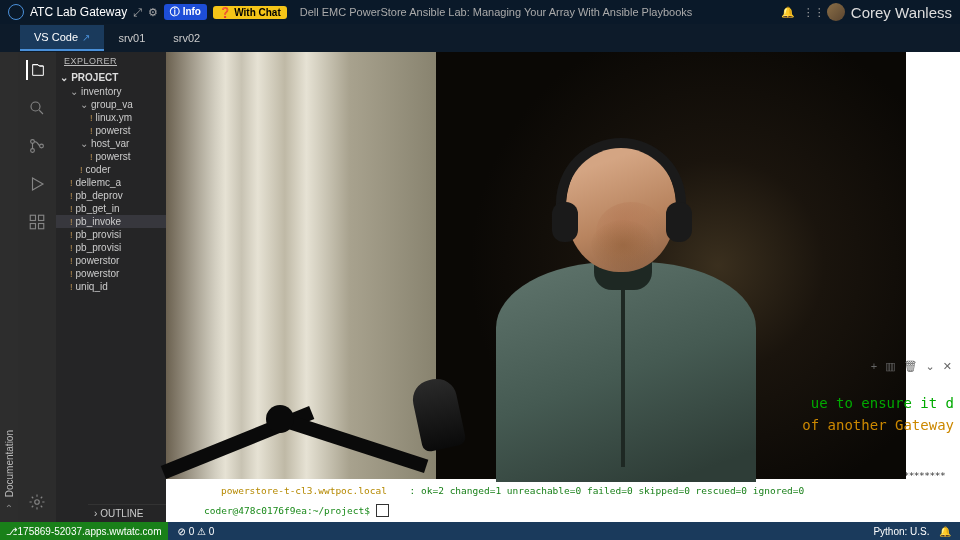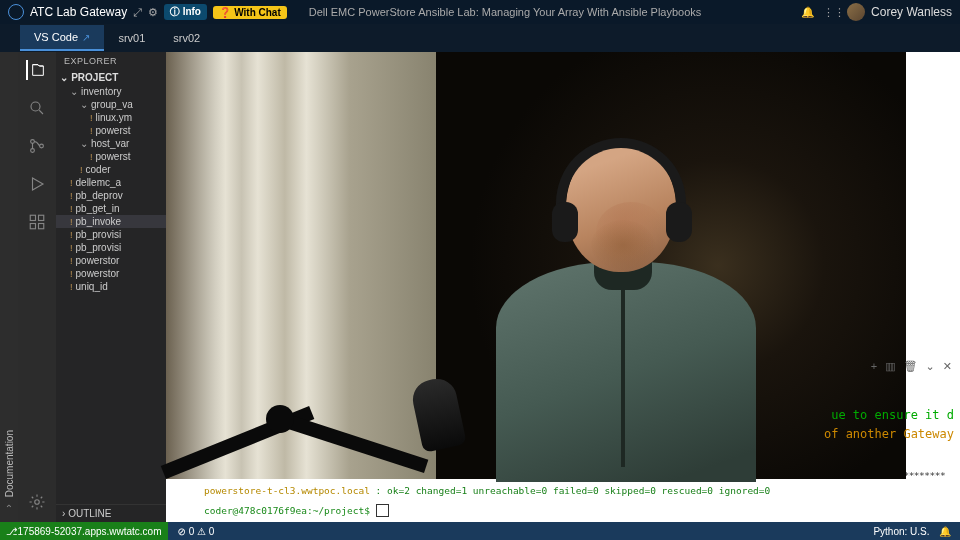--- a/index.html
+++ b/index.html
@@ -2,58 +2,58 @@
 <html><head>
 <meta charset="utf-8">
 <style>
 * { margin: 0; padding: 0; box-sizing: border-box; }
 body { font-family: -apple-system, "Segoe UI", sans-serif; background: #1e1e1e; width: 960px; height: 540px; overflow: hidden; font-size: 11px; color: #ccc; }
 
 .topbar { height: 24px; background: #0a1929; display: flex; align-items: center; padding: 0 8px; gap: 6px; }
 .topbar .logo { width: 16px; height: 16px; border: 1px solid #4a90d9; border-radius: 50%; }
 .topbar .title { color: #fff; font-size: 12px; font-weight: 500; }
 .badge { padding: 1px 6px; border-radius: 3px; font-size: 10px; font-weight: 600; }
-.badge-info { background: #0c4a6e; color: #fff; }
+.badge-info { background: #1d4ed8; color: #fff; }
 .badge-chat { background: #f5c518; color: #000; }
 .gear-ico { color: #aaa; font-size: 11px; }
-.subtitle { color: #aaa; font-size: 11px; margin-left: 16px; white-space: nowrap; overflow: hidden; }
+.subtitle { color: #aaa; font-size: 11px; margin-left: 7px; white-space: nowrap; overflow: hidden; }
 .topbar .spacer { flex: 1; }
 .top-icon { color: #aaa; width: 18px; text-align: center; }
 .avatar { width: 18px; height: 18px; border-radius: 50%; background: linear-gradient(135deg,#8b6f47,#5a4530); }
-.username { color: #ddd; font-size: 12px; }
+.username { color: #ddd; font-size: 15px; }
 
 .tabbar { height: 28px; background: #0d1b2a; display: flex; align-items: center; padding-left: 20px; gap: 0; }
 .tab { padding: 6px 14px; color: #ccc; font-size: 11px; cursor: pointer; }
 .tab.active { background: #1a3a5c; border-bottom: 2px solid #4a90d9; color: #fff; }
 .tab .ext { color: #4a90d9; margin-left: 4px; font-size: 10px; }
 
 .main { display: flex; height: calc(540px - 24px - 28px - 18px); background: #1e1e1e; }
 
 .docbar { width: 18px; background: #2d2d2d; display: flex; flex-direction: column-reverse; align-items: center; padding-bottom: 8px; }
 .docbar .label { writing-mode: vertical-lr; transform: rotate(180deg); color: #bbb; font-size: 10px; padding-top: 6px; }
 .docbar .arrow { color: #888; font-size: 10px; }
 
 .activitybar { width: 38px; background: #2c2c2c; display: flex; flex-direction: column; align-items: center; padding-top: 8px; gap: 18px; }
 .act-icon { width: 20px; height: 20px; color: #858585; display: flex; align-items: center; justify-content: center; }
 .act-icon.active { color: #fff; border-left: 2px solid #fff; margin-left: -2px; padding-left: 2px; }
 .act-icon svg { width: 18px; height: 18px; fill: currentColor; }
 .activitybar .bottom { margin-top: auto; margin-bottom: 10px; }
 
 .sidebar { width: 110px; background: #252526; display: flex; flex-direction: column; overflow: hidden; }
-.sidebar .hdr { font-size: 9px; color: #bbb; padding: 4px 8px; letter-spacing: 0.5px; }
+.sidebar .hdr { font-size: 9px; color: #bbb; padding: 4px 8px; letter-spacing: 0.5px; text-decoration: underline; }
 .sidebar .section { font-size: 10px; color: #ddd; padding: 2px 4px; font-weight: 600; }
 .tree { font-size: 10px; color: #ccc; }
 .tree .item { padding: 1px 0 1px 6px; white-space: nowrap; overflow: hidden; display: flex; align-items: center; gap: 3px; }
 .tree .item.sel { background: #37373d; }
 .tree .chev { width: 8px; display: inline-block; color: #aaa; }
 .tree .ico { color: #c09553; font-size: 9px; }
 .tree .ind1 { padding-left: 14px; }
 .tree .ind2 { padding-left: 24px; }
 .tree .ind3 { padding-left: 34px; }
-.sidebar .outline { margin-top: auto; font-size: 10px; color: #ccc; padding: 3px 6px; border-top: 1px solid #333; }
+.sidebar .outline { margin-top: auto; font-size: 10px; color: #ccc; padding: 3px 6px; border-top: 1px solid #333; margin-left: 32px; }
 
 .editor { flex: 1; background: #fff; display: flex; flex-direction: column; position: relative; }
 .video { position: absolute; left: 0; top: 0; width: 740px; height: 427px; background: #000; }
 .curtain { position: absolute; left:0; top:0; width: 270px; height: 100%; background: linear-gradient(90deg, #6b6150 0%, #d1cdbf 18%, #e6e2d4 22%, #c8c3b3 28%, #e6e2d4 34%, #bfb9a6 44%, #e6e2d4 52%, #a8a28e 68%, #88836f 100%); }
 .darkroom { position:absolute; left:270px; top:0; right:0; bottom:0; background: radial-gradient(circle at 60% 50%, #3a2f1e 0%, #1a140d 30%, #0a0805 70%); }
 .person { position:absolute; left:330px; top:80px; width:240px; height:340px; }
 .head { position:absolute; left:70px; top:10px; width:110px; height:130px; background: linear-gradient(160deg,#d4a583 20%,#b8845f 60%,#8a5f42 100%); border-radius: 50% 50% 48% 48%; }
 .face-shadow { position:absolute; left:30px; top:60px; width:70px; height:60px; background: radial-gradient(ellipse at 40% 30%, rgba(180,120,85,0.6), transparent 70%); border-radius:50%; }
 .beard { position:absolute; left:25px; top:78px; width:64px; height:50px; background: radial-gradient(ellipse, rgba(139,90,50,0.5), transparent 75%); border-radius: 50%; }
 .headphones { position:absolute; left:60px; top:6px; width:130px; height:90px; border: 10px solid #1a1a1a; border-bottom: none; border-radius: 70px 70px 0 0; }
@@ -62,26 +62,26 @@
 .body { position:absolute; left:0px; top:130px; width:260px; height:220px; background: linear-gradient(160deg,#5b7068 10%,#455a52 50%,#2e3d37 90%); border-radius: 45% 45% 0 0 / 30% 30% 0 0; }
 .zipper { position:absolute; left:125px; top:135px; width:4px; height:200px; background:#1e2823; }
 .collar { position:absolute; left:98px; top:128px; width:58px; height:30px; background:#1e2823; border-radius: 0 0 18px 18px; }
 .mic-arm { position:absolute; left:0px; bottom:0px; width:310px; height:140px; }
 .arm1 { position:absolute; left:0; bottom:0; width:160px; height:14px; background:#0a0a0a; transform: rotate(-22deg); transform-origin: left bottom; }
 .arm2 { position:absolute; left:108px; bottom:55px; width:160px; height:14px; background:#0a0a0a; transform: rotate(18deg); transform-origin: left center; }
 .joint { position:absolute; left:100px; bottom:46px; width:28px; height:28px; background:#0a0a0a; border-radius:50%; }
 .mic { position:absolute; left:250px; bottom:30px; width:44px; height:70px; background: linear-gradient(#2a2a2a,#0a0a0a); border-radius: 20px 20px 8px 8px; transform: rotate(-12deg); }
 
 .edit-right { position:absolute; right:8px; top:308px; display:flex; gap:8px; color:#666; font-size:11px; }
-.code-peek { position:absolute; right:6px; top:354px; font-family: Menlo, monospace; font-size:12px; color:#0a0; text-align:right; line-height:1.6; white-space: nowrap; }
+.code-peek { position:absolute; right:6px; top:340px; font-family: Menlo, monospace; font-size:14px; color:#0a0; text-align:right; line-height:1.6; white-space: nowrap; }
 .code-peek .orange { color:#c80; }
 
 .terminal { margin-top: auto; background:#fff; color:#333; font-family: Menlo, monospace; font-size:9.5px; padding: 0 12px 4px 38px; line-height:1.5; }
 .terminal .recap { color:#333; }
-.terminal .hl-y { color:#b58900; }
+.terminal .hl-y { color:#b58900;margin-left:17px; }
 .terminal .hl-g { color:#198019; }
 .terminal .prompt { color:#1a8a1a; font-weight:normal; }
 .stars { letter-spacing: -0.5px; color:#333; overflow:hidden; }
 
 .statusbar { height: 18px; background: #1a3a5c; display: flex; align-items: center; font-size: 10px; color: #fff; padding: 0 8px; gap: 10px; }
 .statusbar .git { background:#198019; height:100%; display:flex; align-items:center; padding:0 6px; margin-left:-8px; }
 .statusbar .spacer { flex:1; }
 </style>
 </head>
 <body>

